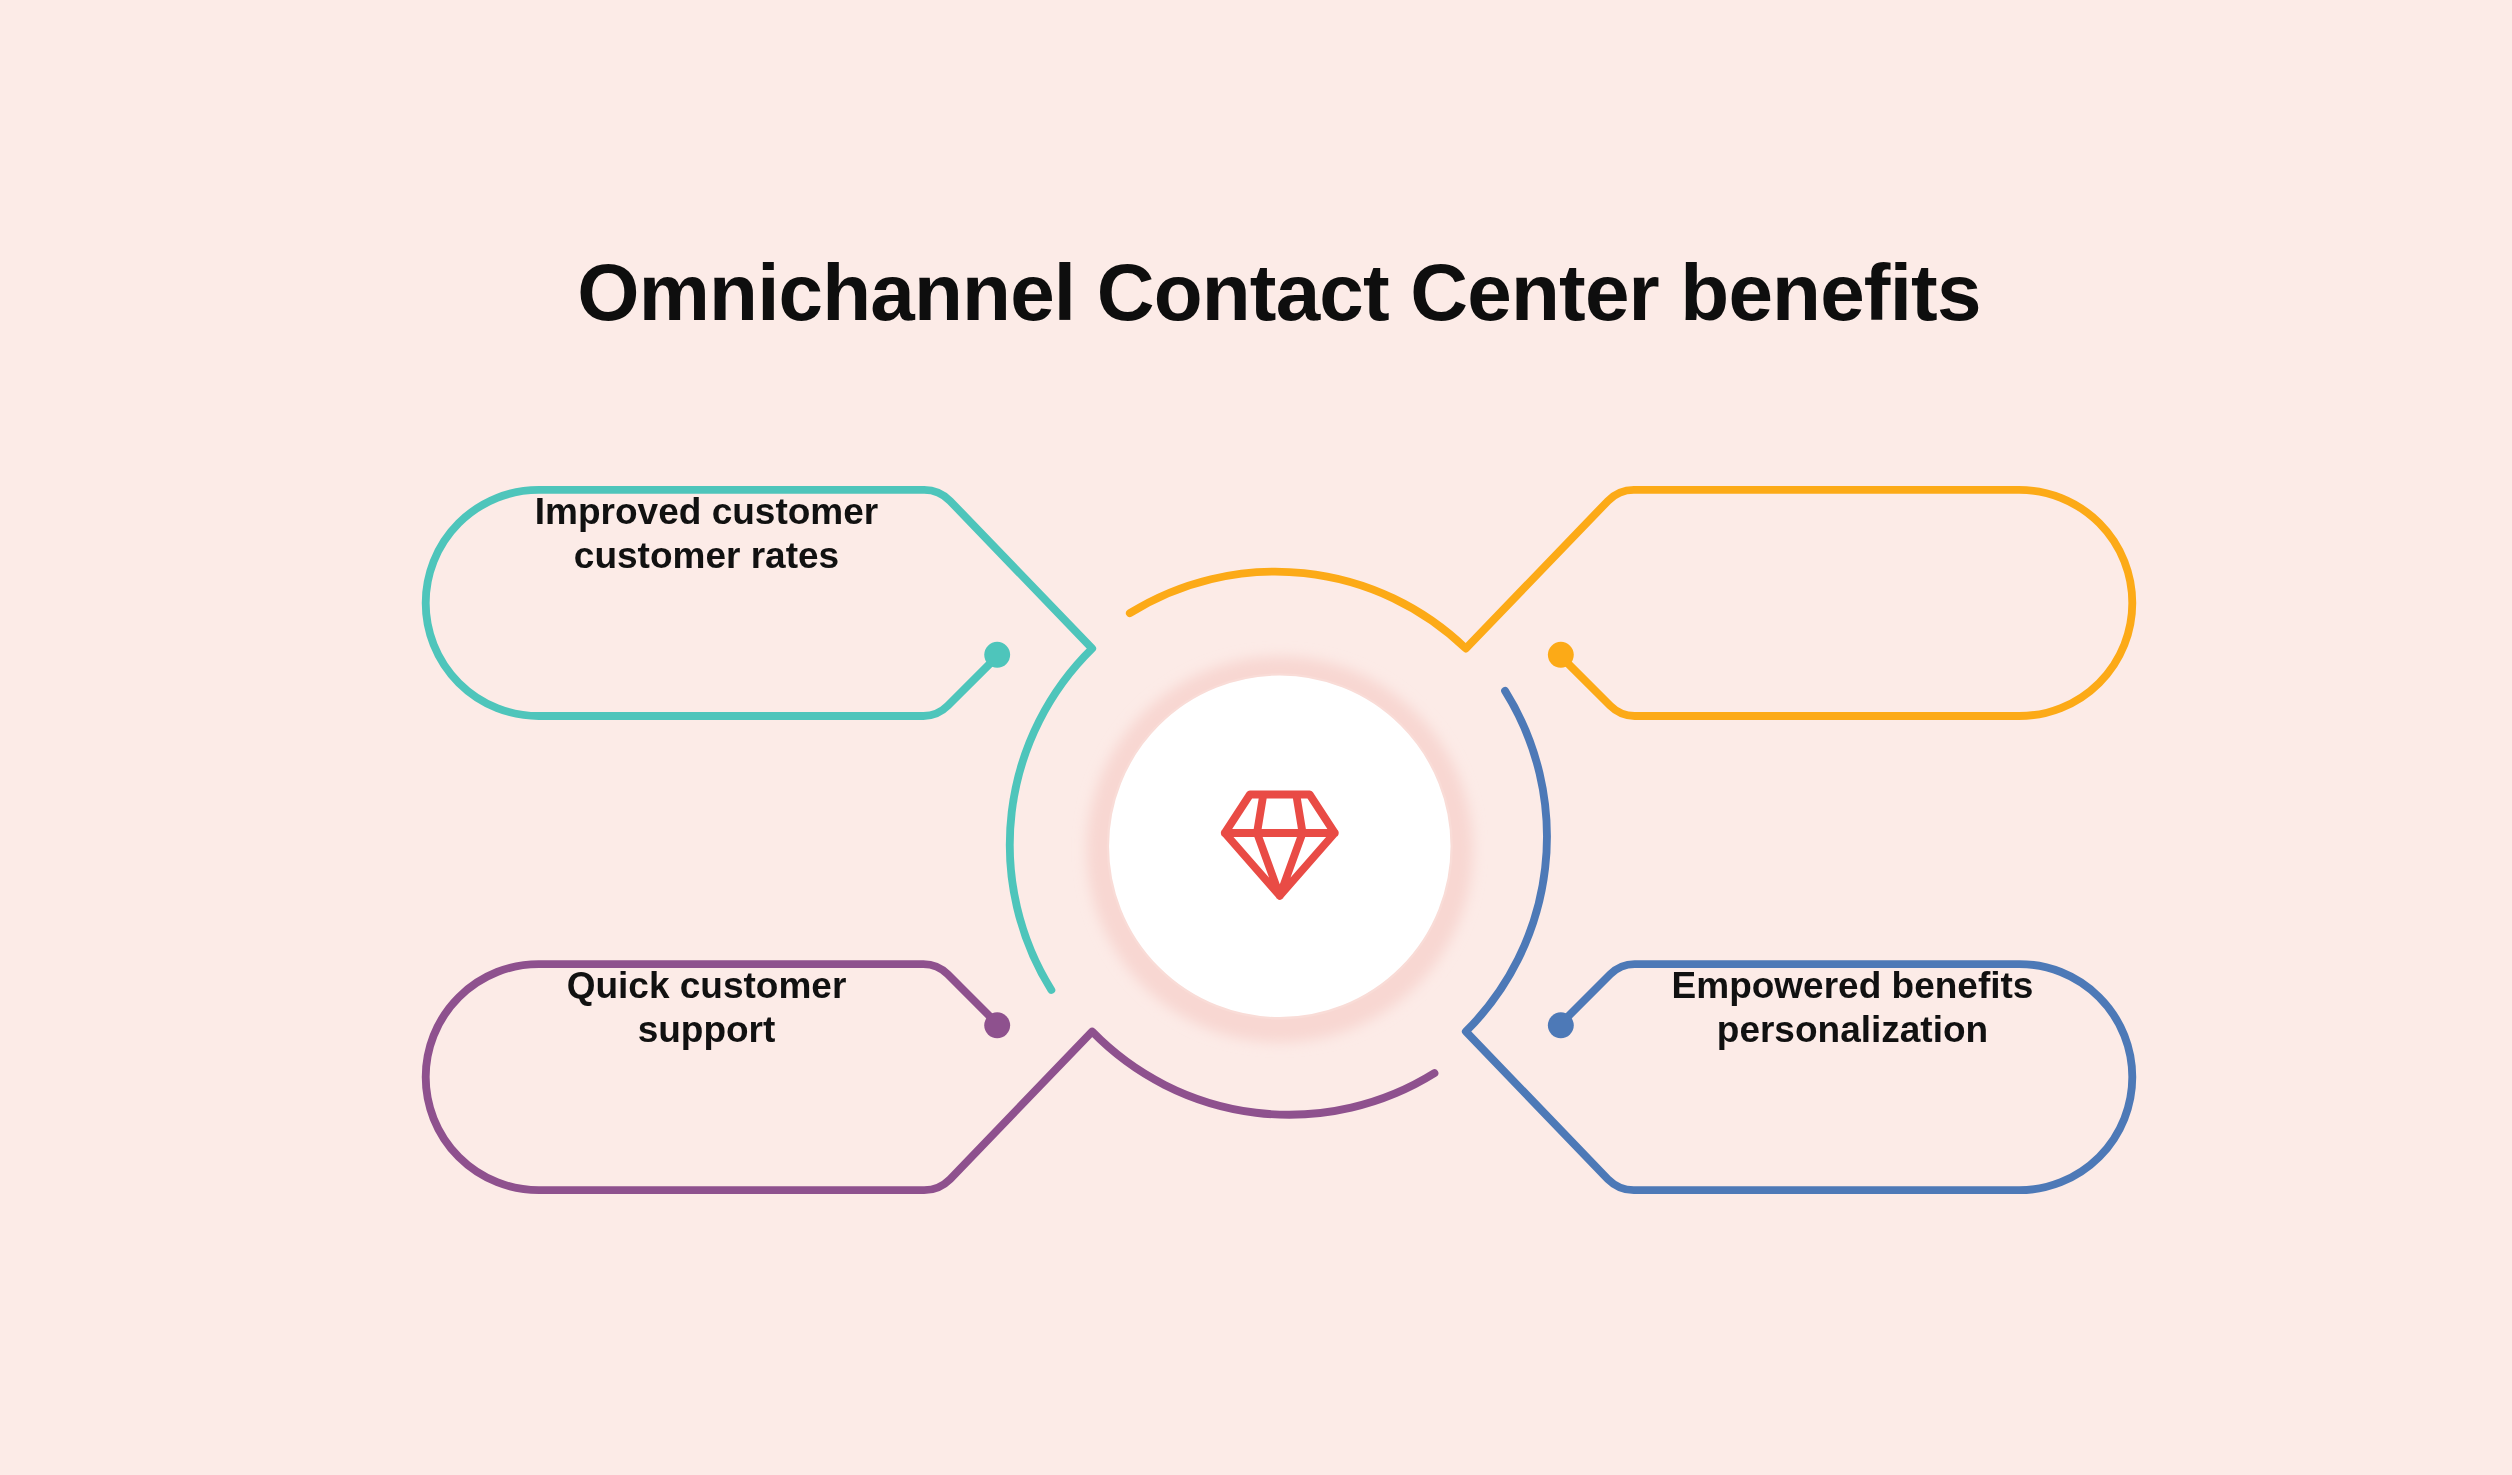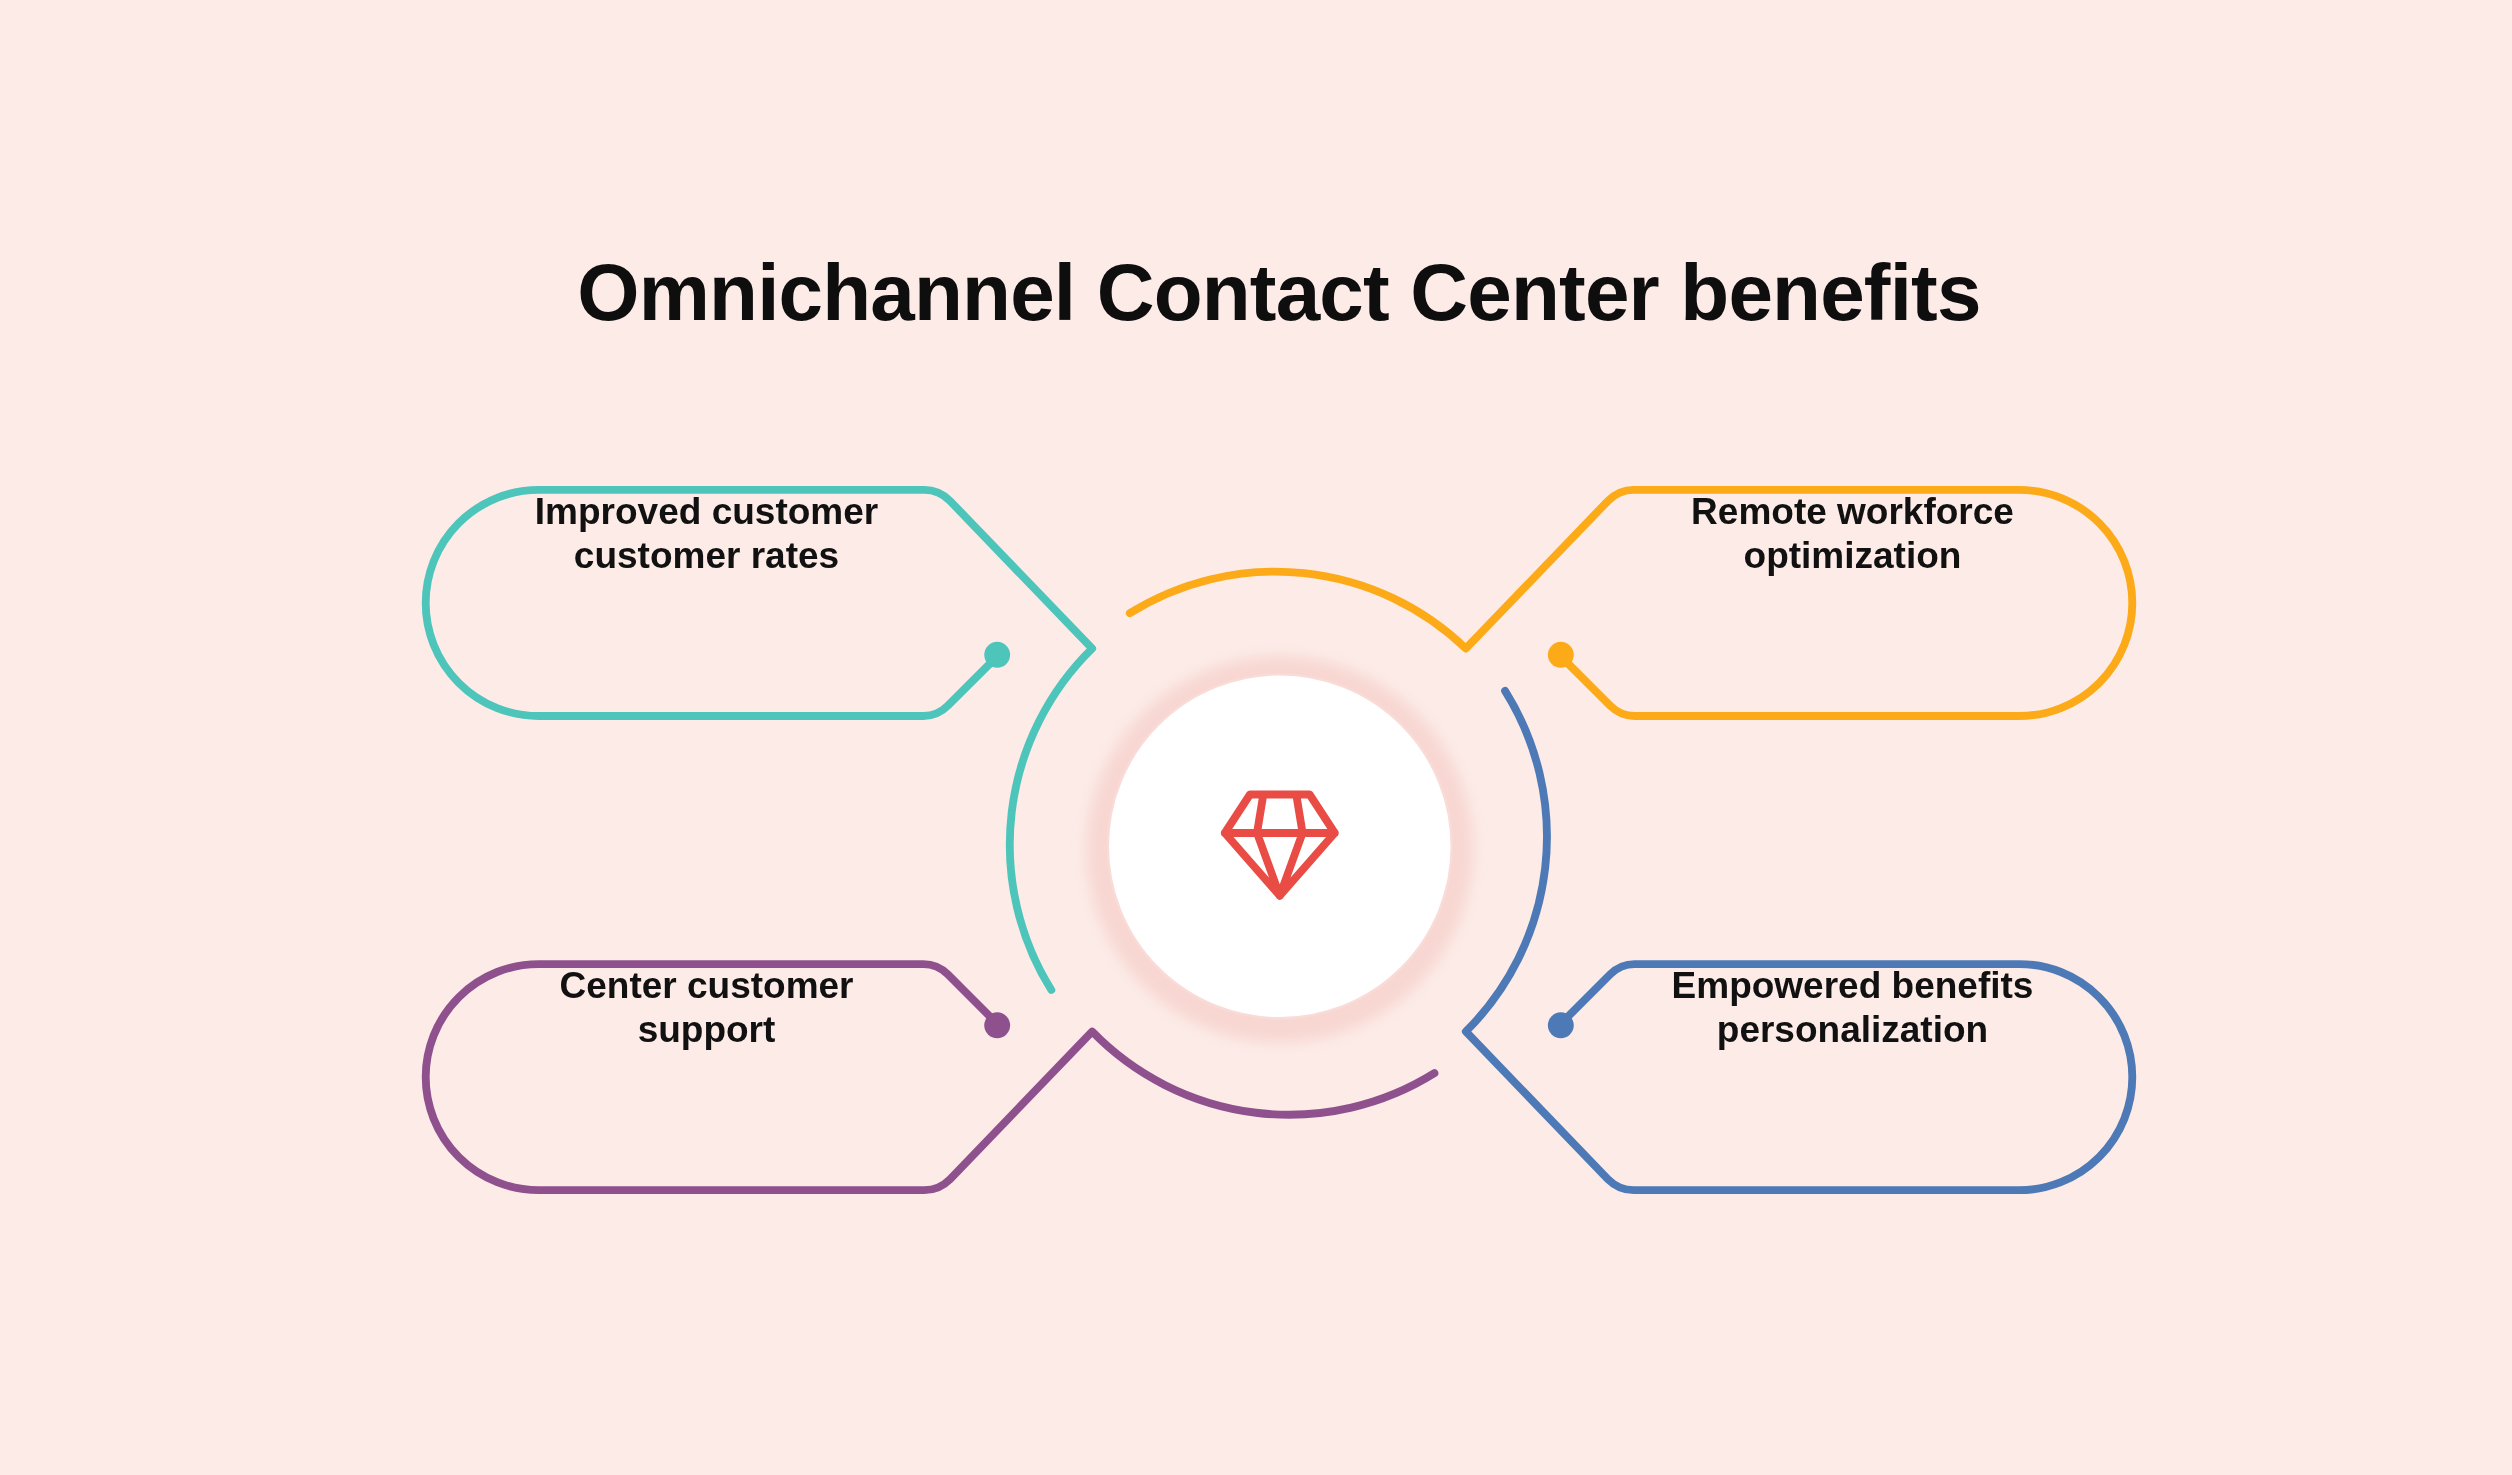--- a/index.html
+++ b/index.html
@@ -80,27 +80,23 @@
              A 144 144 0 0 1 2543 1516 L 2052 1516 Q 2033 1516 2019 1502
              L 1838 1314 A 350 350 0 0 0 1888 880" fill="none" stroke-width="10" stroke-linecap="round" stroke-linejoin="round" stroke="#4d79b7"></path>
     <circle cx="1959" cy="1306" r="16.5" fill="#4d79b7"></circle>
   </svg>
 
   <div class="benefit-label top-left">
     <span>Improved customer</span>
     <span>customer rates</span>
   </div>
 
-  <div class="benefit-label top-right">
-    <span>Remote workforce</span>
-    <span>optimization</span>
-  </div>
 
   <div class="benefit-label bottom-left">
-    <span>Center customer</span>
+    <span>Quick customer</span>
     <span>support</span>
   </div>
 
   <div class="benefit-label bottom-right">
     <span>Empowered benefits</span>
     <span>personalization</span>
   </div>
 
 </div>
 

